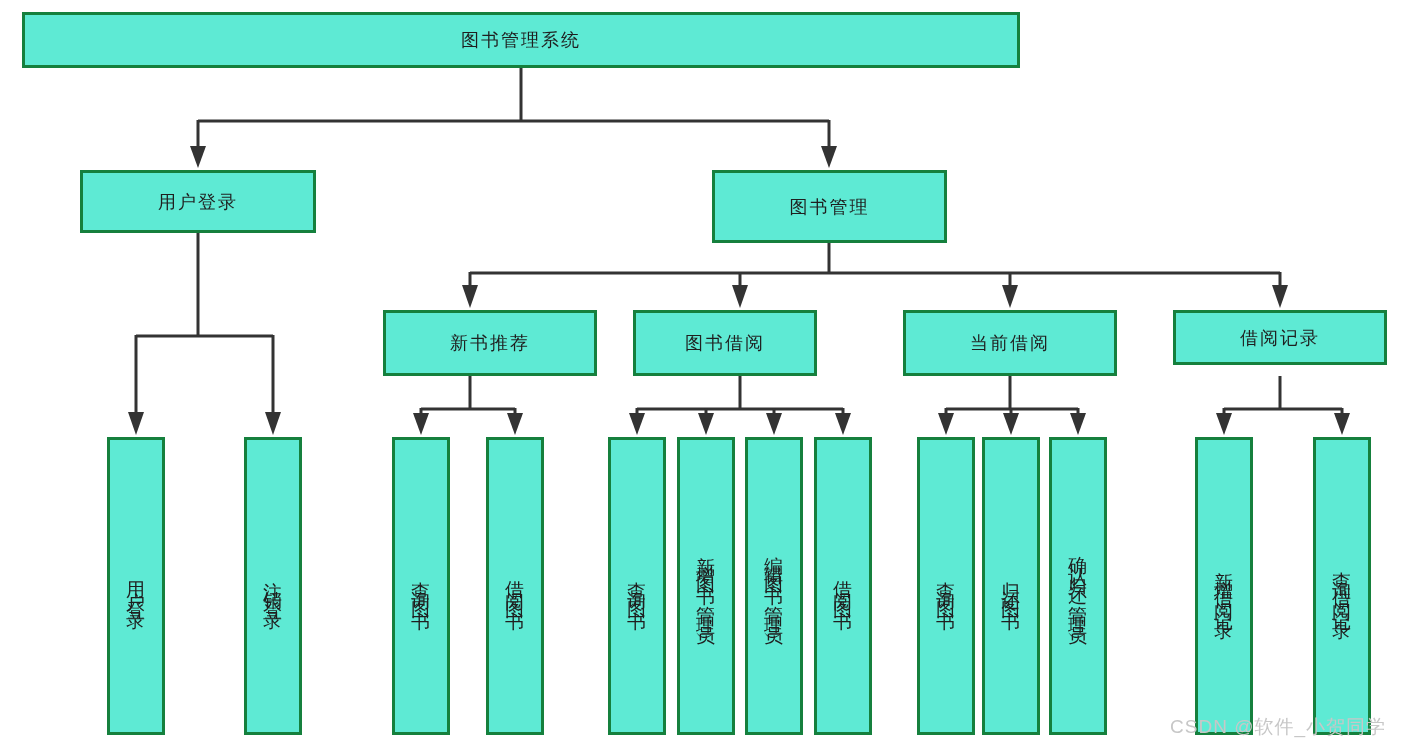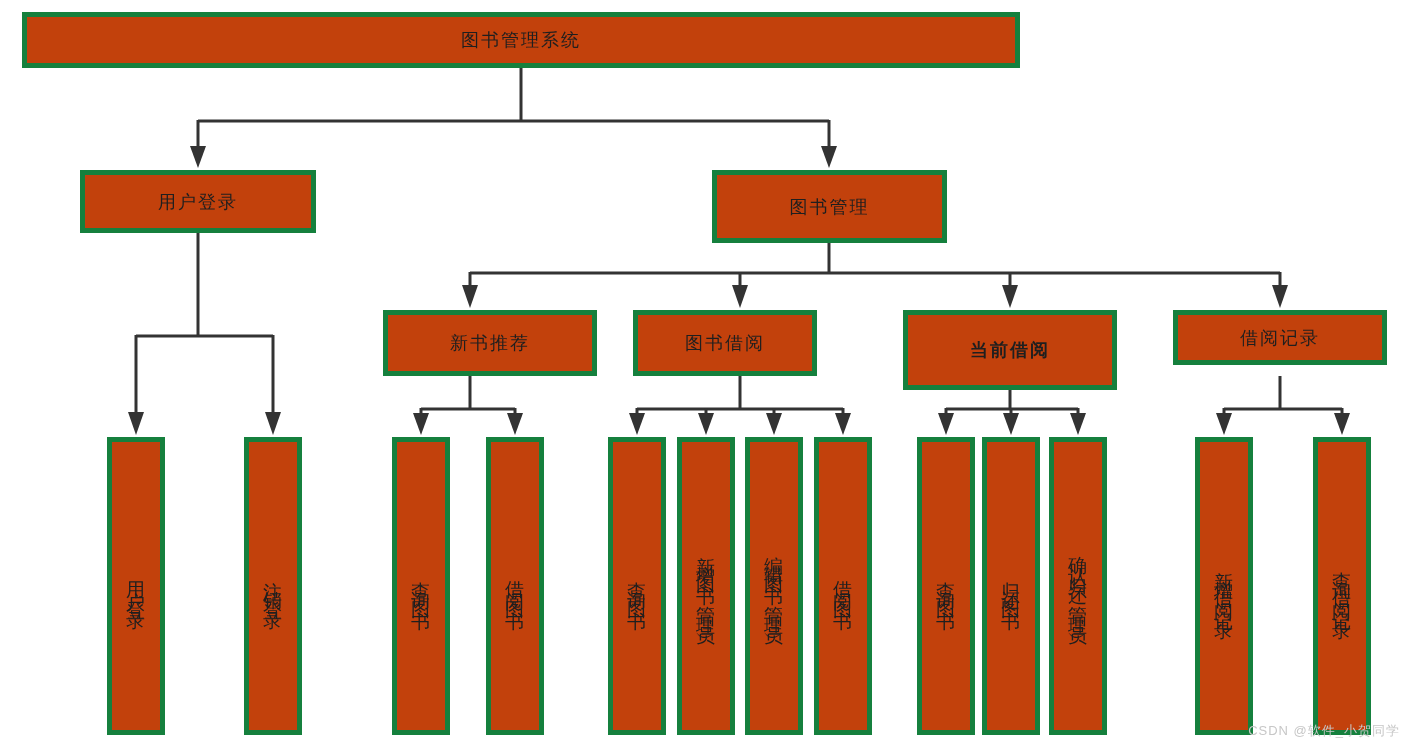--- a/index.html
+++ b/index.html
@@ -7,43 +7,43 @@
     position:relative;
     width:1405px; height:747px;
     background:#ffffff;
     font-family:"Liberation Sans", sans-serif;
     overflow:hidden;
   }
   #wires { position:absolute; left:0; top:0; z-index:0; }
   .node {
     position:absolute;
     box-sizing:border-box;
-    border:5px solid #15803d;
-    background:#c2410c;
+    border:3px solid #15803d;
+    background:#5eead4;
     display:flex;
     align-items:center;
     justify-content:center;
     z-index:1;
     color:#1f1f1f;
   }
   .hnode { font-size:18px; letter-spacing:2px; white-space:nowrap; }
   .vnode .vlabel {
     writing-mode:vertical-rl;
     text-orientation:mixed;
     font-size:19px;
     letter-spacing:10px;
     line-height:1;
     color:#1f1f1f;
   }
   .watermark {
     position:absolute;
-    right:5px;
+    right:19px;
     bottom:7px;
     z-index:2;
-    font-size:13px;
+    font-size:19px;
     color:#c7c7c7;
     letter-spacing:1px;
     white-space:nowrap;
   }
 </style>
 </head>
 <body>
 
 <div id="canvas">
 
@@ -120,21 +120,21 @@
     </g>
   </svg>
 
   <div class="node hnode" style="left:22px; top:12px; width:998px; height:56px;">图书管理系统</div>
 
   <div class="node hnode" style="left:80px; top:170px; width:236px; height:63px;">用户登录</div>
   <div class="node hnode" style="left:712px; top:170px; width:235px; height:73px;">图书管理</div>
 
   <div class="node hnode" style="left:363px; top:310px; width:214px; height:66px;margin-left:20px;">新书推荐</div>
   <div class="node hnode" style="left:633px; top:310px; width:184px; height:66px;">图书借阅</div>
-  <div class="node hnode" style="left:903px; top:310px; width:214px; height:80px;font-weight:bold;">当前借阅</div>
+  <div class="node hnode" style="left:903px; top:310px; width:214px; height:66px;">当前借阅</div>
   <div class="node hnode" style="left:1173px; top:310px; width:214px; height:55px;">借阅记录</div>
 
   <div class="node vnode" style="left:107px; top:437px; width:58px; height:298px;">
     <span class="vlabel">用户登录</span>
   </div>
   <div class="node vnode" style="left:244px; top:437px; width:58px; height:298px;">
     <span class="vlabel">注销登录</span>
   </div>
 
   <div class="node vnode" style="left:392px; top:437px; width:58px; height:298px;">

